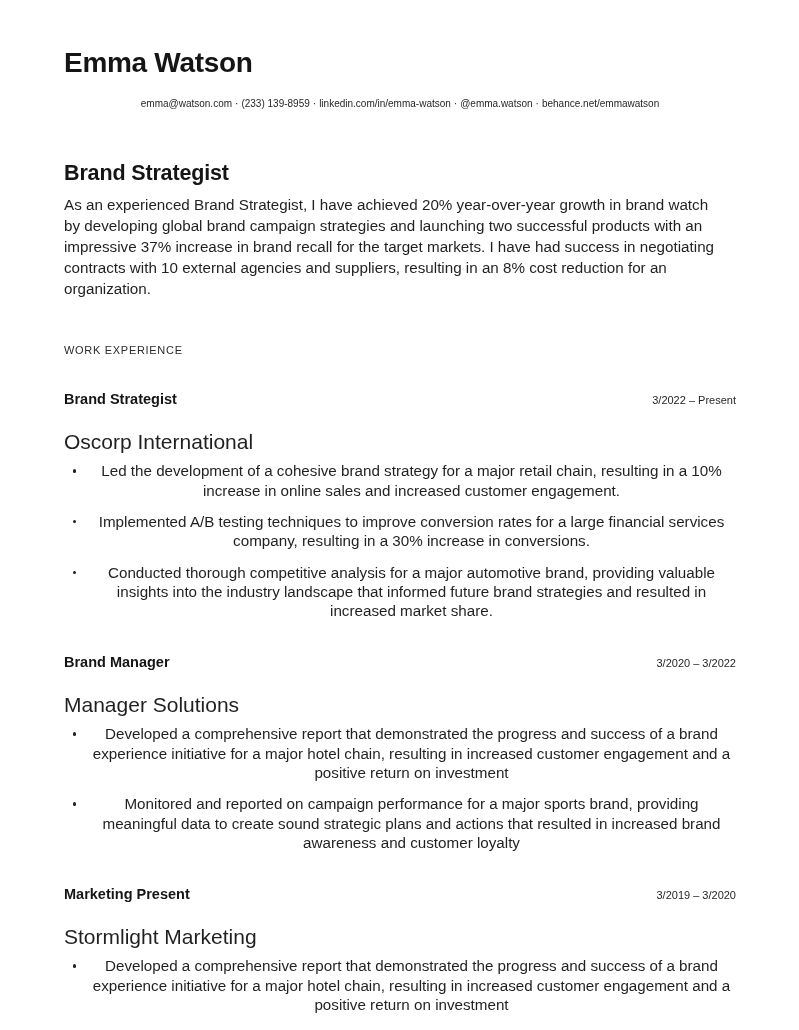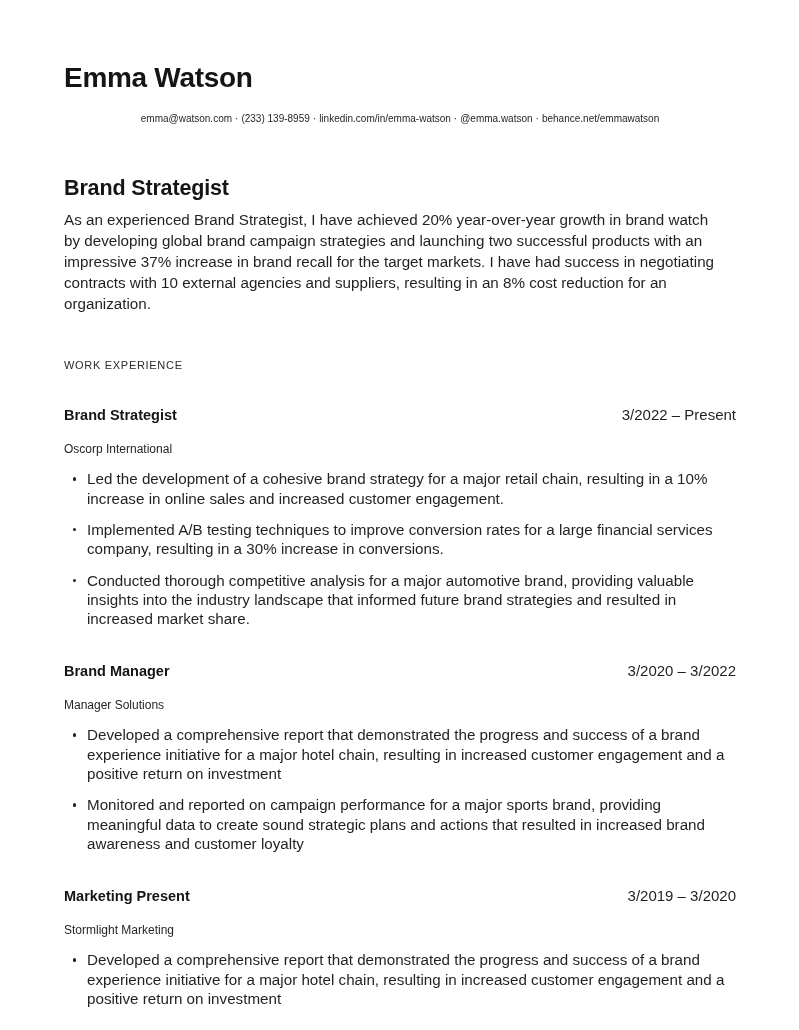--- a/index.html
+++ b/index.html
@@ -15,21 +15,21 @@
     color: #18191a;
     -webkit-font-smoothing: antialiased;
   }
 
   .page {
     position: relative;
     width: 799px;
     height: 1030px;
     background: #ffffff;
     box-sizing: border-box;
-    padding: 62px 63px 0 64px;
+    padding: 47px 63px 0 64px;
     overflow: hidden;
   }
 
   
   .name {
     font-size: 28px;
     font-weight: 700;
     letter-spacing: -0.3px;
     line-height: 1.12;
     margin: 0 0 10px 0;
@@ -87,36 +87,37 @@
     align-items: baseline;
     justify-content: space-between;
   }
   .job-title {
     font-size: 14.5px;
     font-weight: 700;
     color: #141516;
     line-height: 19px;
   }
   .job-dates {
-    font-size: 15px;
+    font-size: 11px;
     color: #1f2022;
     line-height: 19px;
     white-space: nowrap;
   }
   .job-company {
-    font-size: 12px;
+    font-size: 21px;
     color: #1f2022;
     line-height: 21px;
-    margin-top: 14px;
+    margin-top: 21px;
   }
 
   .bullets {
     list-style: none;
     margin: 9px 0 0 0;
     padding: 0;
+    text-align: center;
   }
   .bullets li {
     position: relative;
     padding-left: 23px;
     font-size: 15.2px;
     line-height: 19.3px;
     color: #1f2022;
     margin-bottom: 12px;
     max-width: 670px;
   }

